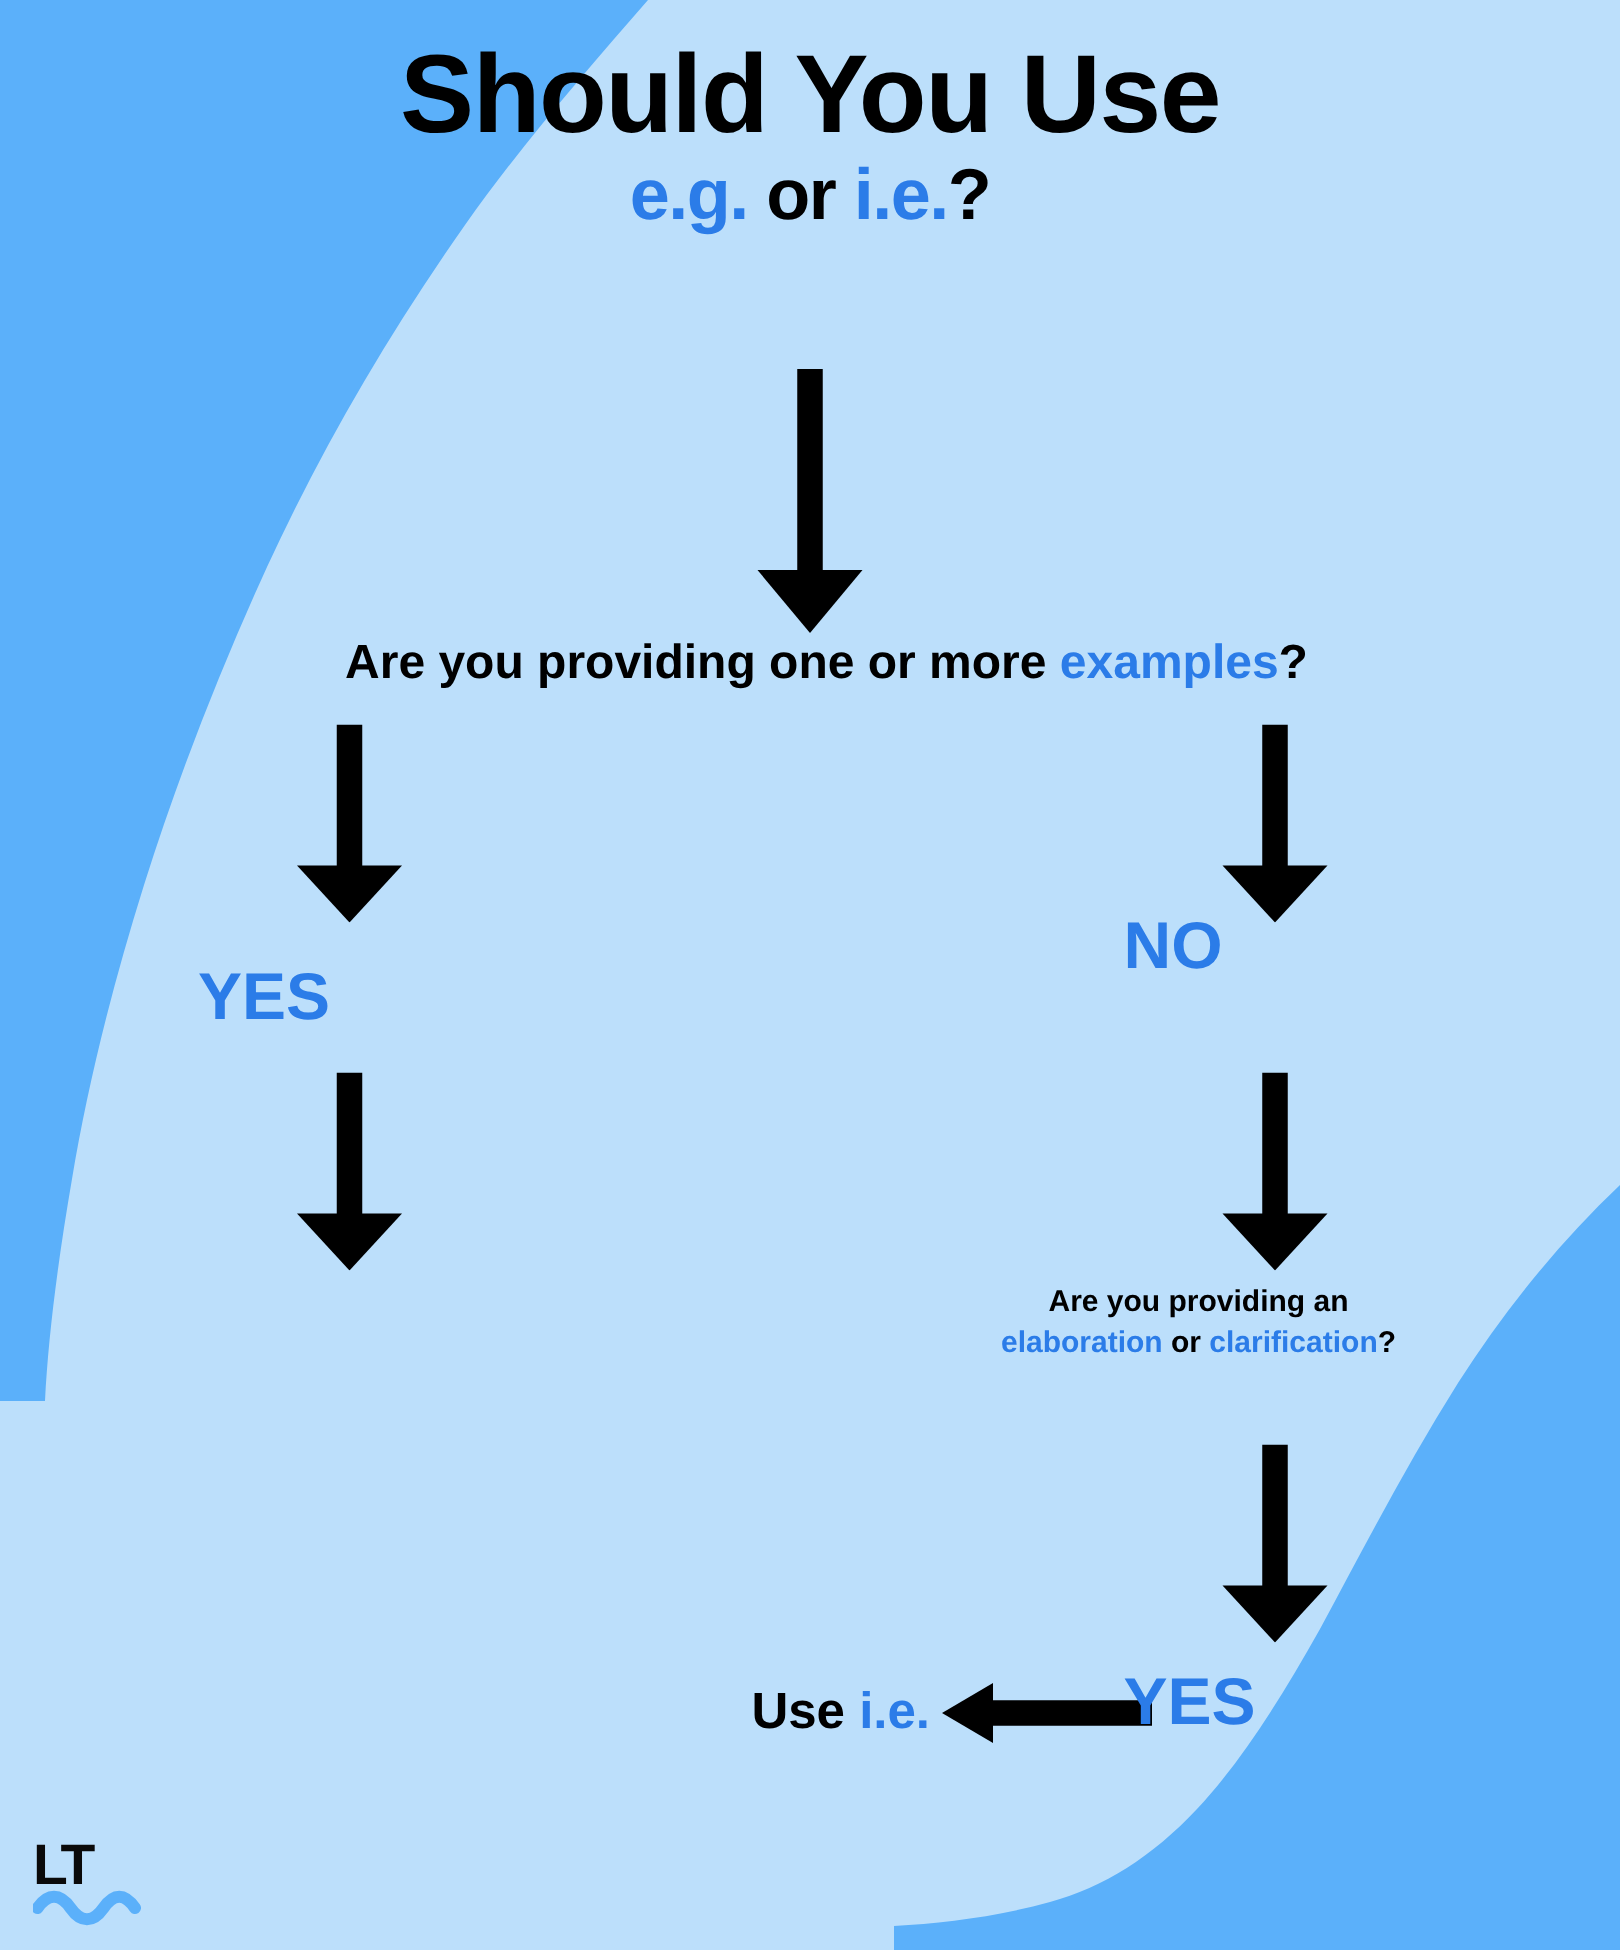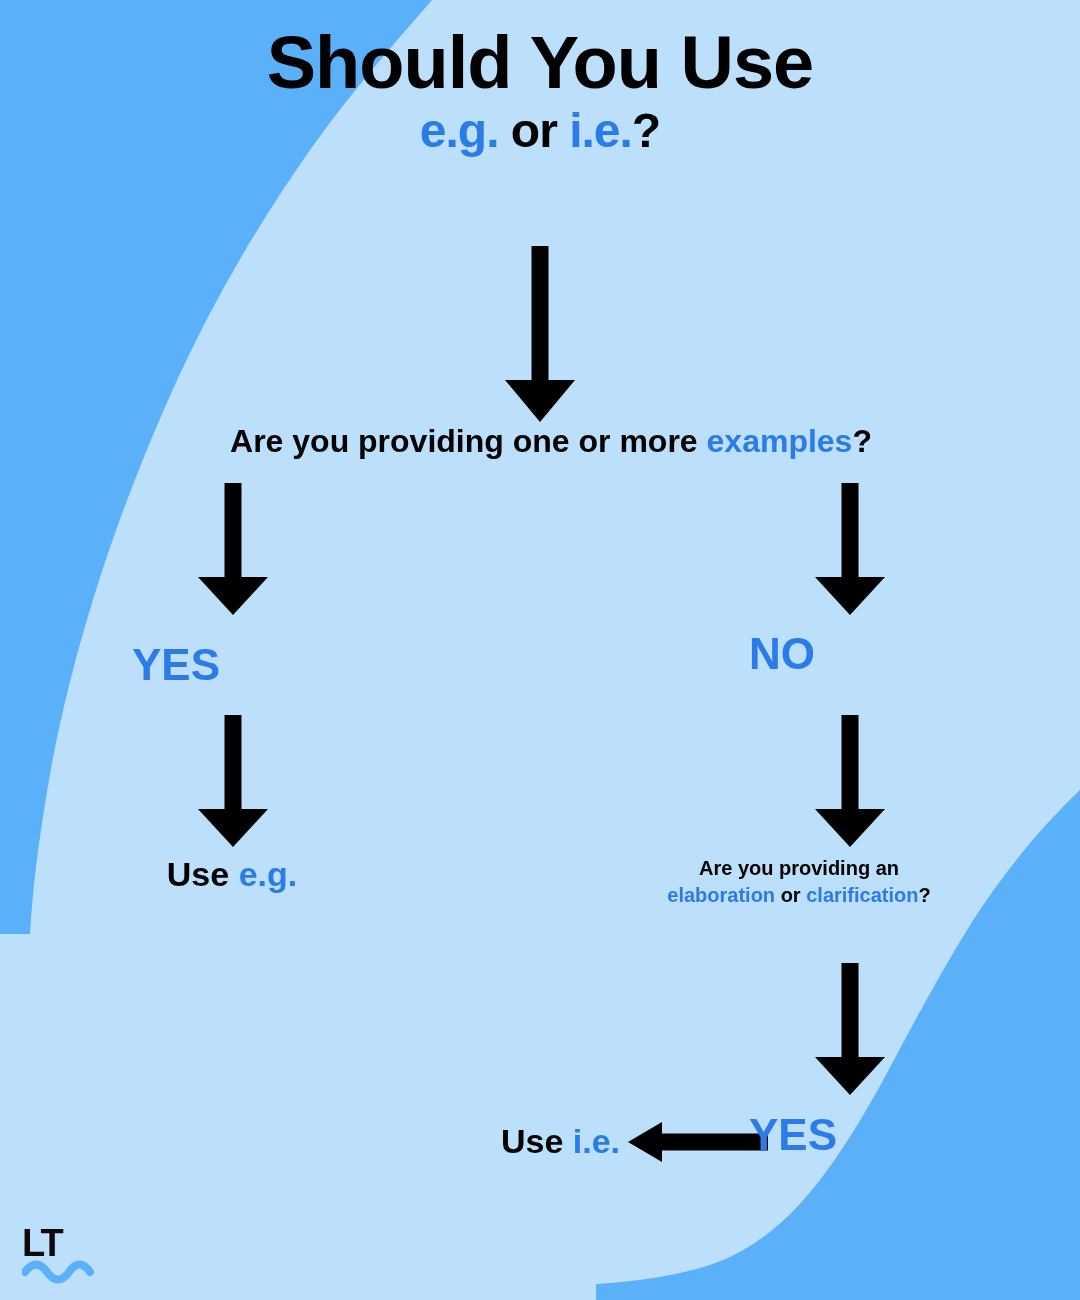--- a/index.html
+++ b/index.html
@@ -80,21 +80,21 @@
     font-size: 44px;
     color: #2b7ce8;
   }
   #branch-yes-left {
     left: 132px;
     top: 640px;
     width: 200px;
   }
   #branch-no-right {
     left: 749px;
-    top: 629px;
+    top: 606px;
     width: 200px;
   }
   #branch-yes-bottom {
     left: 749px;
     top: 1110px;
     width: 200px;
     font-size: 44px;
   }
 
   
@@ -188,21 +188,20 @@
   <svg class="arrow" style="left:190px; top:715px; width:86px; height:132px;" viewBox="0 0 86 132" aria-hidden="true">
     <rect x="34.5" y="0" width="17" height="96" fill="#000000"></rect>
     <polygon points="8,94 78,94 43,132" fill="#000000"></polygon>
   </svg>
 
   <svg class="arrow" style="left:807px; top:715px; width:86px; height:132px;" viewBox="0 0 86 132" aria-hidden="true">
     <rect x="34.5" y="0" width="17" height="96" fill="#000000"></rect>
     <polygon points="8,94 78,94 43,132" fill="#000000"></polygon>
   </svg>
 
-  <div class="node" id="outcome-eg"><span>Use </span><span class="hl">e.g.</span></div>
 
   <div class="node" id="question-2"><span>Are you providing an</span><br><span class="hl">elaboration</span><span> or </span><span class="hl">clarification</span><span>?</span></div>
 
   <svg class="arrow" style="left:807px; top:963px; width:86px; height:132px;" viewBox="0 0 86 132" aria-hidden="true">
     <rect x="34.5" y="0" width="17" height="96" fill="#000000"></rect>
     <polygon points="8,94 78,94 43,132" fill="#000000"></polygon>
   </svg>
 
   <div class="node branch-label" id="branch-yes-bottom">YES</div>
 

